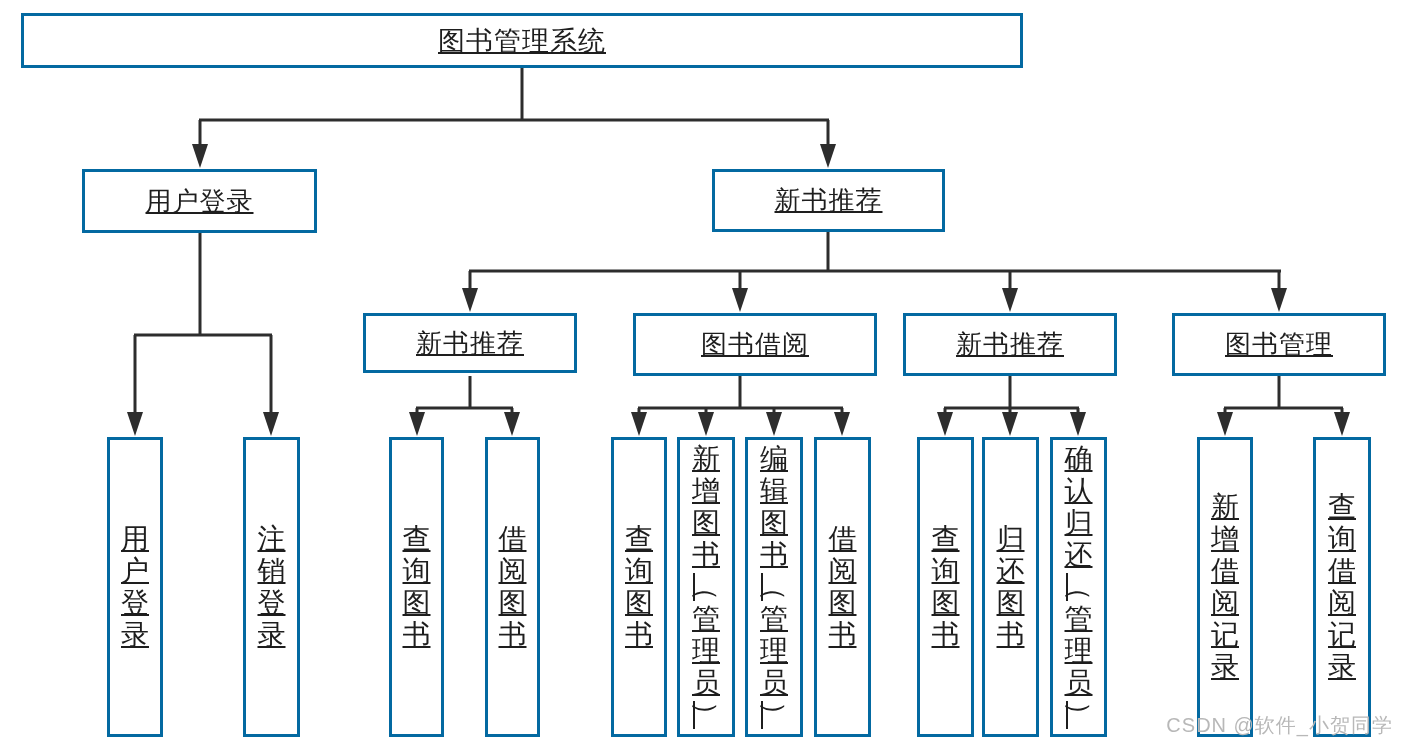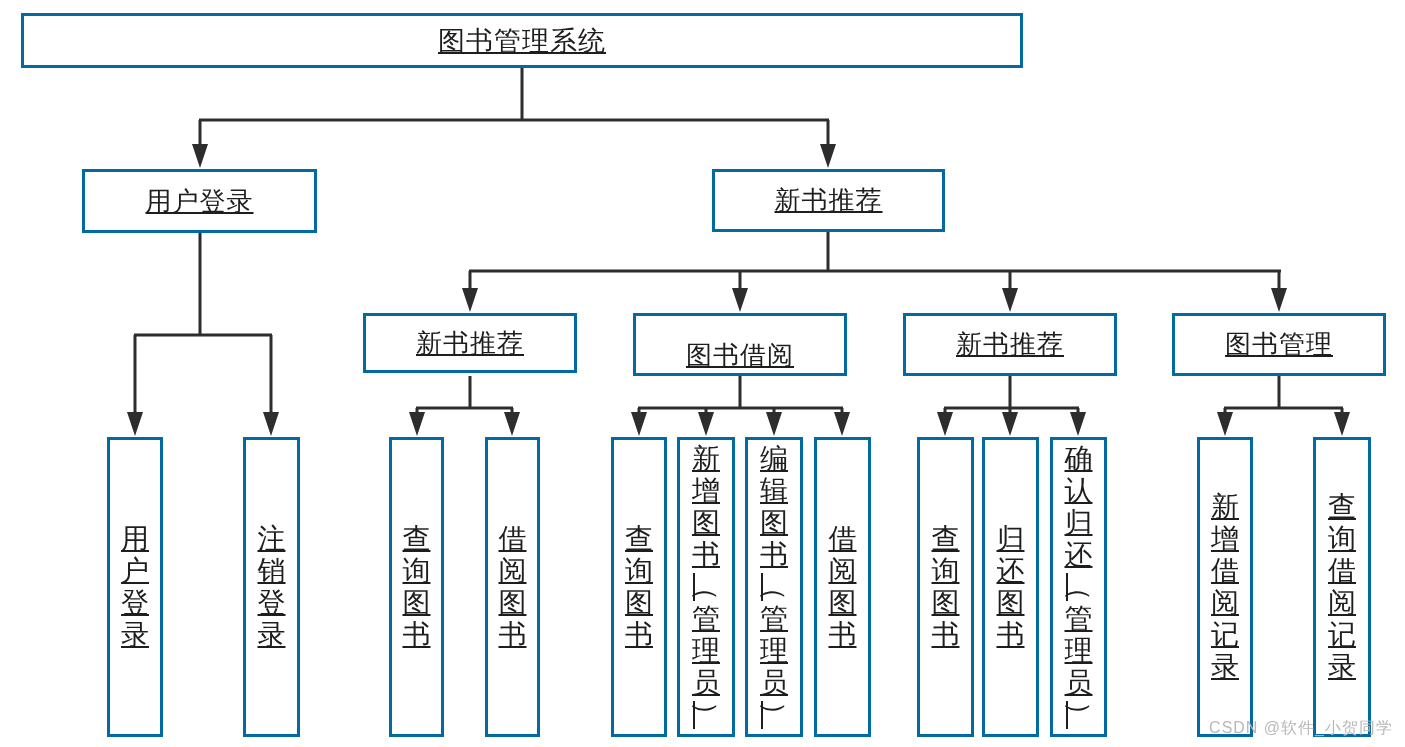--- a/index.html
+++ b/index.html
@@ -19,21 +19,21 @@
   .node.h span { font-size:26px; letter-spacing:1px; white-space:nowrap; }
   .node.root span { font-size:27px; }
   .vtext { display:block; }
   .vchar {
     display:block; width:44px; height:32px; line-height:32px;
     text-align:center; font-size:28px;
   }
   .vchar.vrot { transform:rotate(90deg); }
   .watermark {
     position:absolute; right:12px; bottom:8px; z-index:5;
-    font-size:16px; color:#b8b8b8; letter-spacing:1px; white-space:nowrap;
+    font-size:20px; color:#b8b8b8; letter-spacing:1px; white-space:nowrap;
   }
 </style>
 </head>
 <body>
 
 <div class="canvas">
 
   <svg class="connector-layer" width="1405" height="747">
       <line x1="522" y1="68" x2="522" y2="120"></line>
       <line x1="199" y1="120" x2="829" y2="120"></line>
@@ -96,21 +96,21 @@
   <div class="node h" style="left:82px; top:169px; width:235px; height:64px;">
     <span>用户登录</span>
   </div>
   <div class="node h" style="left:712px; top:169px; width:233px; height:63px;">
     <span>新书推荐</span>
   </div>
 
   <div class="node h" style="left:363px; top:313px; width:214px; height:60px;">
     <span>新书推荐</span>
   </div>
-  <div class="node h" style="left:633px; top:313px; width:214px; height:63px;align-items:flex-end;">
+  <div class="node h" style="left:633px; top:313px; width:244px; height:63px;">
     <span>图书借阅</span>
   </div>
   <div class="node h" style="left:903px; top:313px; width:214px; height:63px;">
     <span>新书推荐</span>
   </div>
   <div class="node h" style="left:1172px; top:313px; width:214px; height:63px;">
     <span>图书管理</span>
   </div>
 
   <div class="node leaf" style="left:107px; top:437px; width:56px; height:300px;">

